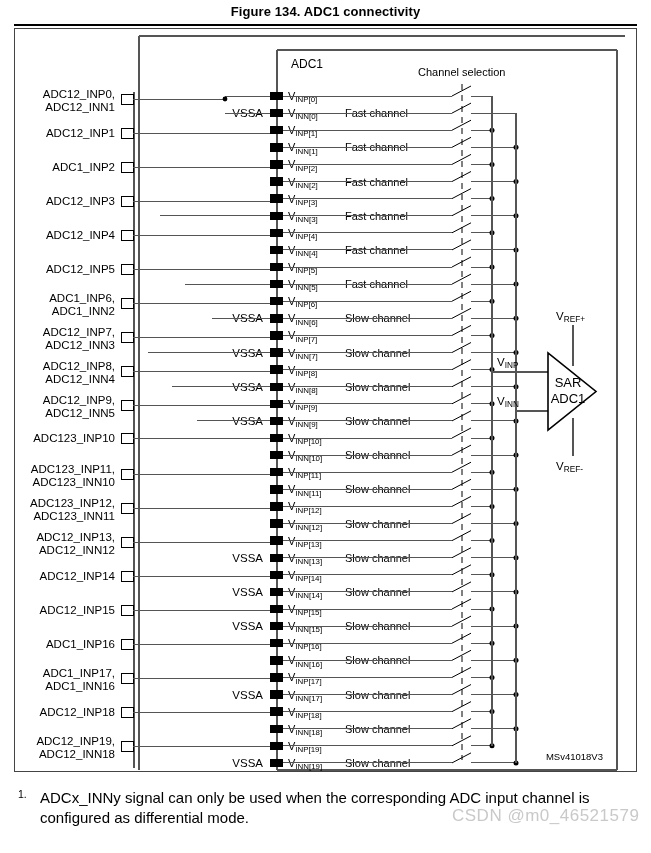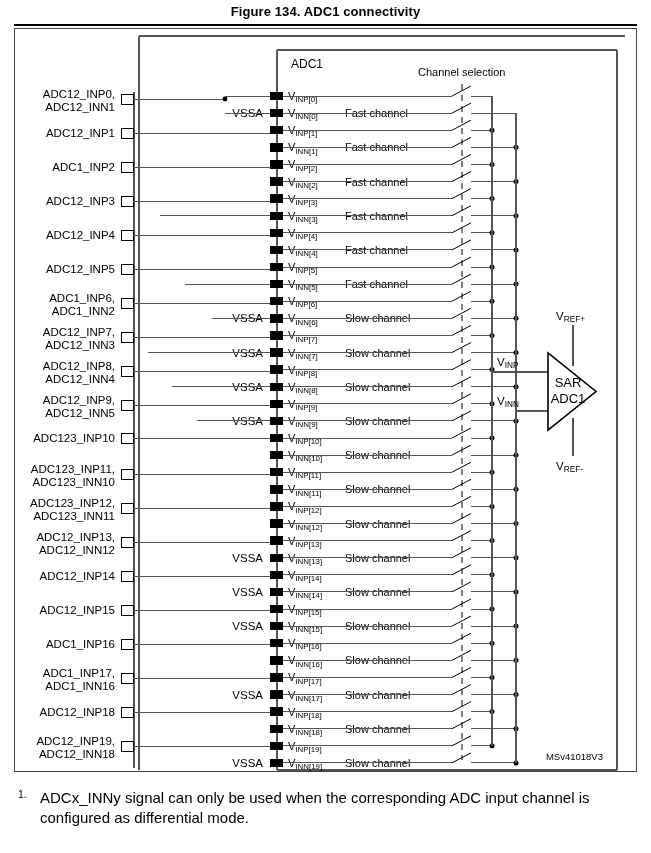--- a/index.html
+++ b/index.html
@@ -482,14 +482,15 @@
       <line x1="185" y1="284.1" x2="270" y2="284.1" stroke="#555555" stroke-width="1" shape-rendering="crispEdges"></line>
       <line x1="212" y1="318.3" x2="270" y2="318.3" stroke="#555555" stroke-width="1" shape-rendering="crispEdges"></line>
       <line x1="148" y1="352.5" x2="270" y2="352.5" stroke="#555555" stroke-width="1" shape-rendering="crispEdges"></line>
       <line x1="172" y1="386.70000000000005" x2="270" y2="386.70000000000005" stroke="#555555" stroke-width="1" shape-rendering="crispEdges"></line>
       <line x1="197" y1="420.90000000000003" x2="270" y2="420.90000000000003" stroke="#555555" stroke-width="1" shape-rendering="crispEdges"></line>
       <text x="603" y="760" font-family="&quot;Liberation Sans&quot;, sans-serif" font-size="9.5" fill="#000000" text-anchor="end">MSv41018V3</text>
     </svg>
 
   <div class="fn-num">1.</div>
   <div class="fn-txt">ADCx_INNy signal can only be used when the corresponding ADC input channel is configured as differential mode.</div>
+  <div class="wm">CSDN @m0_46521579</div>
 
 </div>
 
 </body></html>

